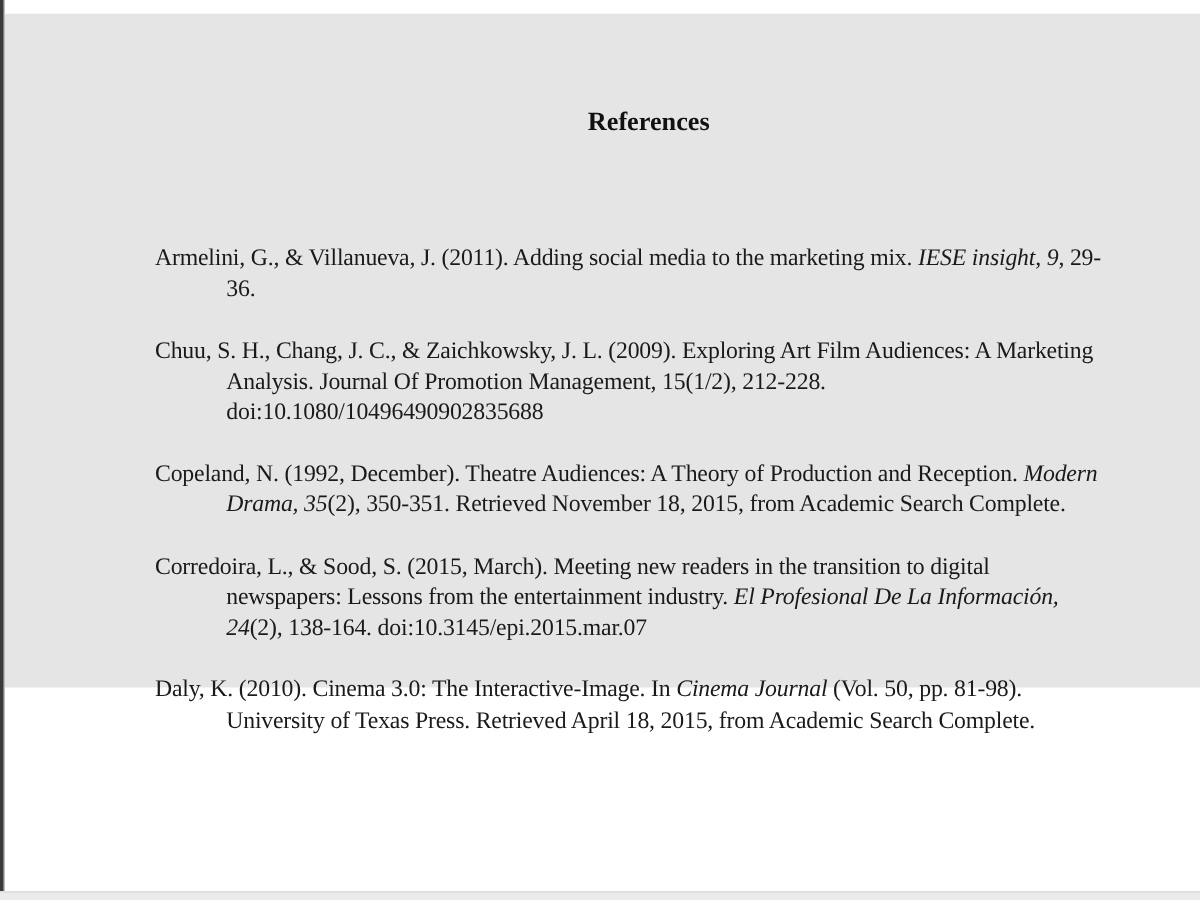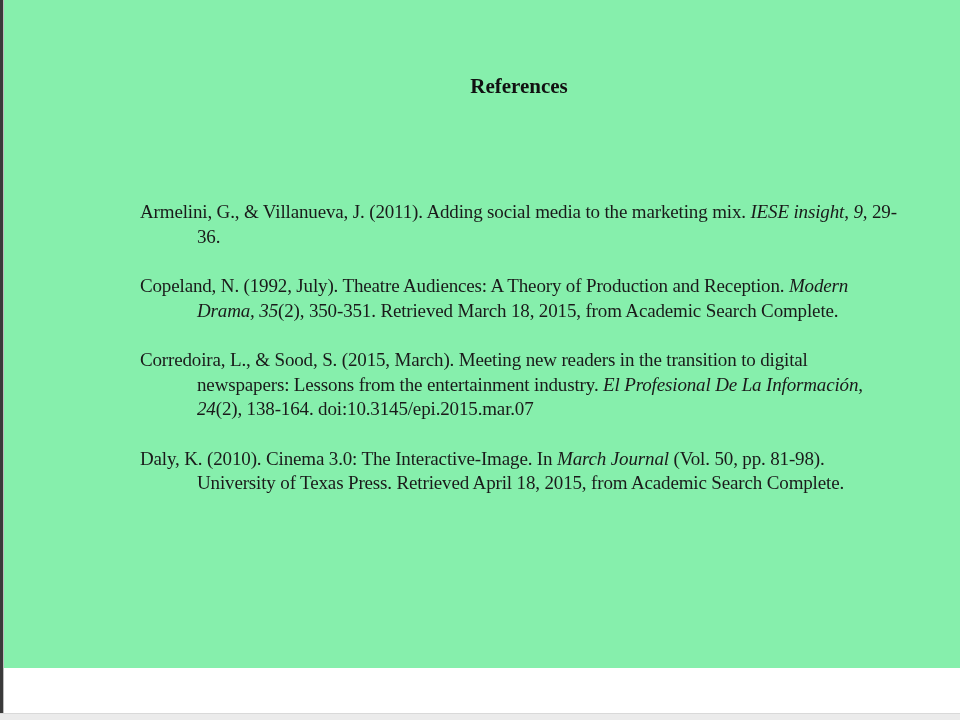--- a/index.html
+++ b/index.html
@@ -37,42 +37,42 @@
       top: 713px;
       width: 960px;
       height: 7px;
       background: #ebebeb;
       border-top: 1px solid #d9d9d9;
       box-sizing: border-box;
     }
     .page {
       position: absolute;
       left: 4px;
-      top: 0;
+      top: 11px;
       width: 956px;
-      height: 668px;
-      background: #86efac;
+      height: 539px;
+      background: #e5e5e5;
     }
     .title {
       position: absolute;
       left: 0;
       width: 1030px;
       top: 74px;
       text-align: center;
       font-weight: bold;
       font-size: 21px;
       color: #111;
       margin: 0;
     }
     .refs {
       position: absolute;
       left: 120px;
       top: 184px;
       width: 760px;
-      margin: 16px;
+      margin: 0;
       padding: 0;
       list-style: none;
     }
     .ref {
       font-size: 19px;
       line-height: 24.5px;
       padding-left: 57px;
       text-indent: -57px;
       margin: 0 0 25px 0;
       letter-spacing: -0.15px;
@@ -86,24 +86,27 @@
 <div class="left-edge-shadow"></div>
 
 <div class="page">
   <h1 class="title">References</h1>
 
   <ul class="refs">
     <li class="ref">
       <span>Armelini, G., &amp; Villanueva, J. (2011). Adding social media to the marketing mix. </span><span class="it">IESE insight</span><span>, </span><span class="it">9</span><span>, 29-36.</span>
     </li>
     <li class="ref">
-      <span>Copeland, N. (1992, July). Theatre Audiences: A Theory of Production and Reception. </span><span class="it">Modern Drama, 35</span><span>(2), 350-351. Retrieved March 18, 2015, from Academic Search Complete.</span>
+      <span>Chuu, S. H., Chang, J. C., &amp; Zaichkowsky, J. L. (2009). Exploring Art Film Audiences: A Marketing Analysis. Journal Of Promotion Management, 15(1/2), 212-228. doi:10.1080/10496490902835688</span>
+    </li>
+    <li class="ref">
+      <span>Copeland, N. (1992, December). Theatre Audiences: A Theory of Production and Reception. </span><span class="it">Modern Drama, 35</span><span>(2), 350-351. Retrieved November 18, 2015, from Academic Search Complete.</span>
     </li>
     <li class="ref">
       <span>Corredoira, L., &amp; Sood, S. (2015, March). Meeting new readers in the transition to digital newspapers: Lessons from the entertainment industry. </span><span class="it">El Profesional De La Información, 24</span><span>(2), 138-164. doi:10.3145/epi.2015.mar.07</span>
     </li>
     <li class="ref">
-      <span>Daly, K. (2010). Cinema 3.0: The Interactive-Image. In </span><span class="it">March Journal</span><span> (Vol. 50, pp. 81-98). University of Texas Press. Retrieved April 18, 2015, from Academic Search Complete.</span>
+      <span>Daly, K. (2010). Cinema 3.0: The Interactive-Image. In </span><span class="it">Cinema Journal</span><span> (Vol. 50, pp. 81-98). University of Texas Press. Retrieved April 18, 2015, from Academic Search Complete.</span>
     </li>
   </ul>
 </div>
 
 <div class="bottom-strip"></div>
 
 </body></html>

